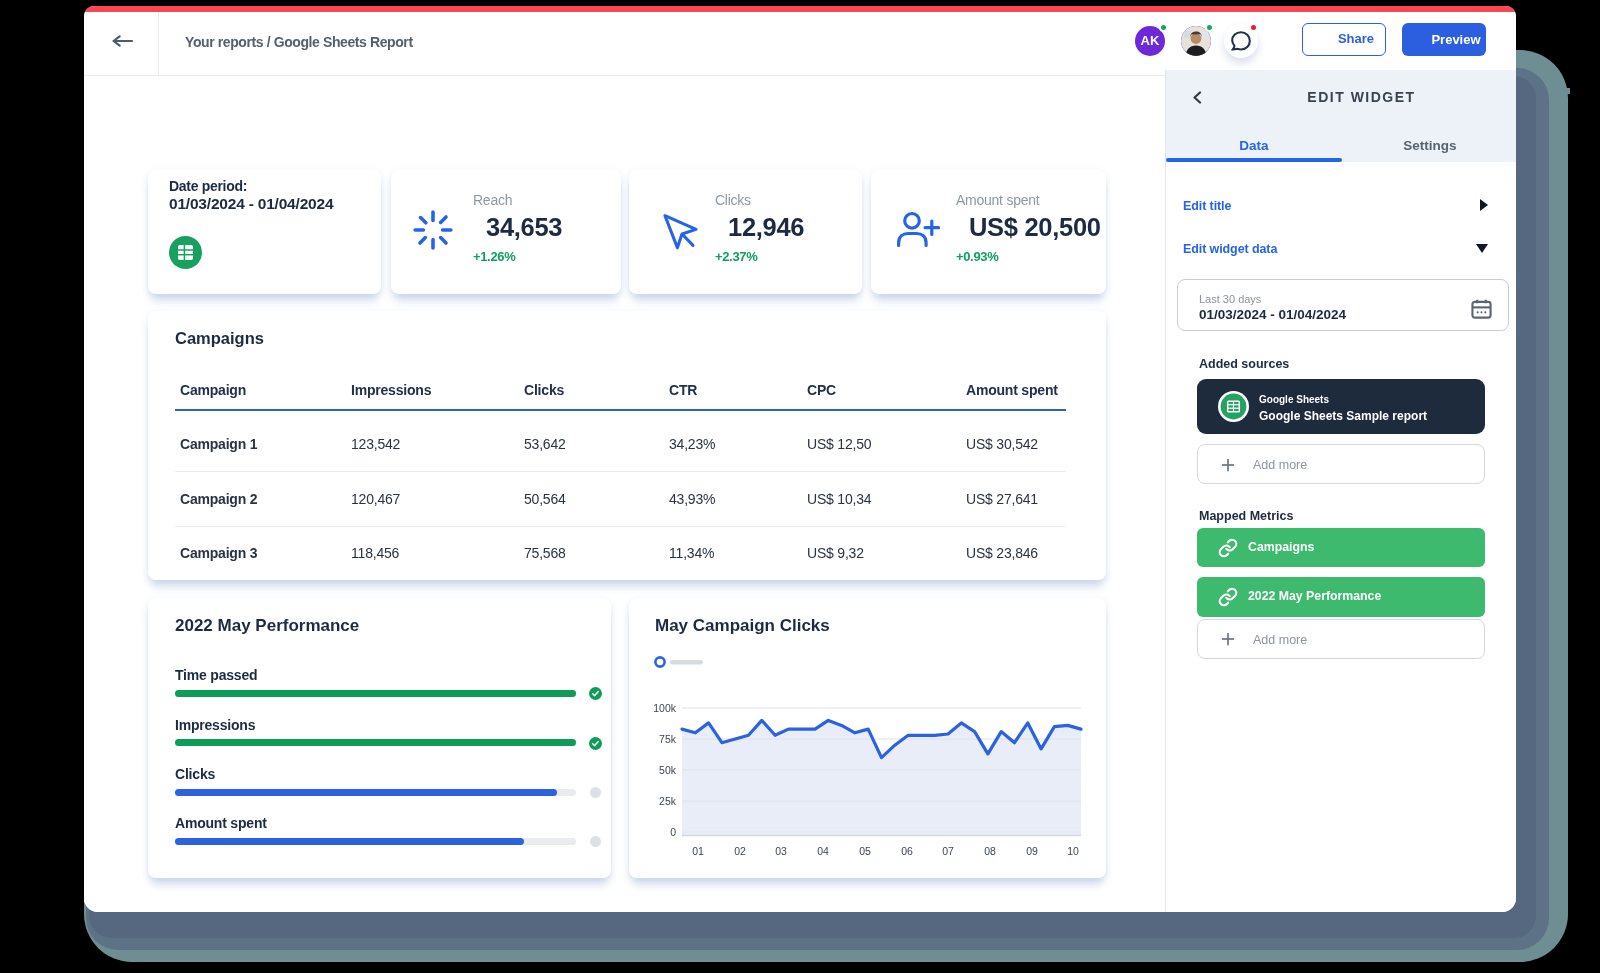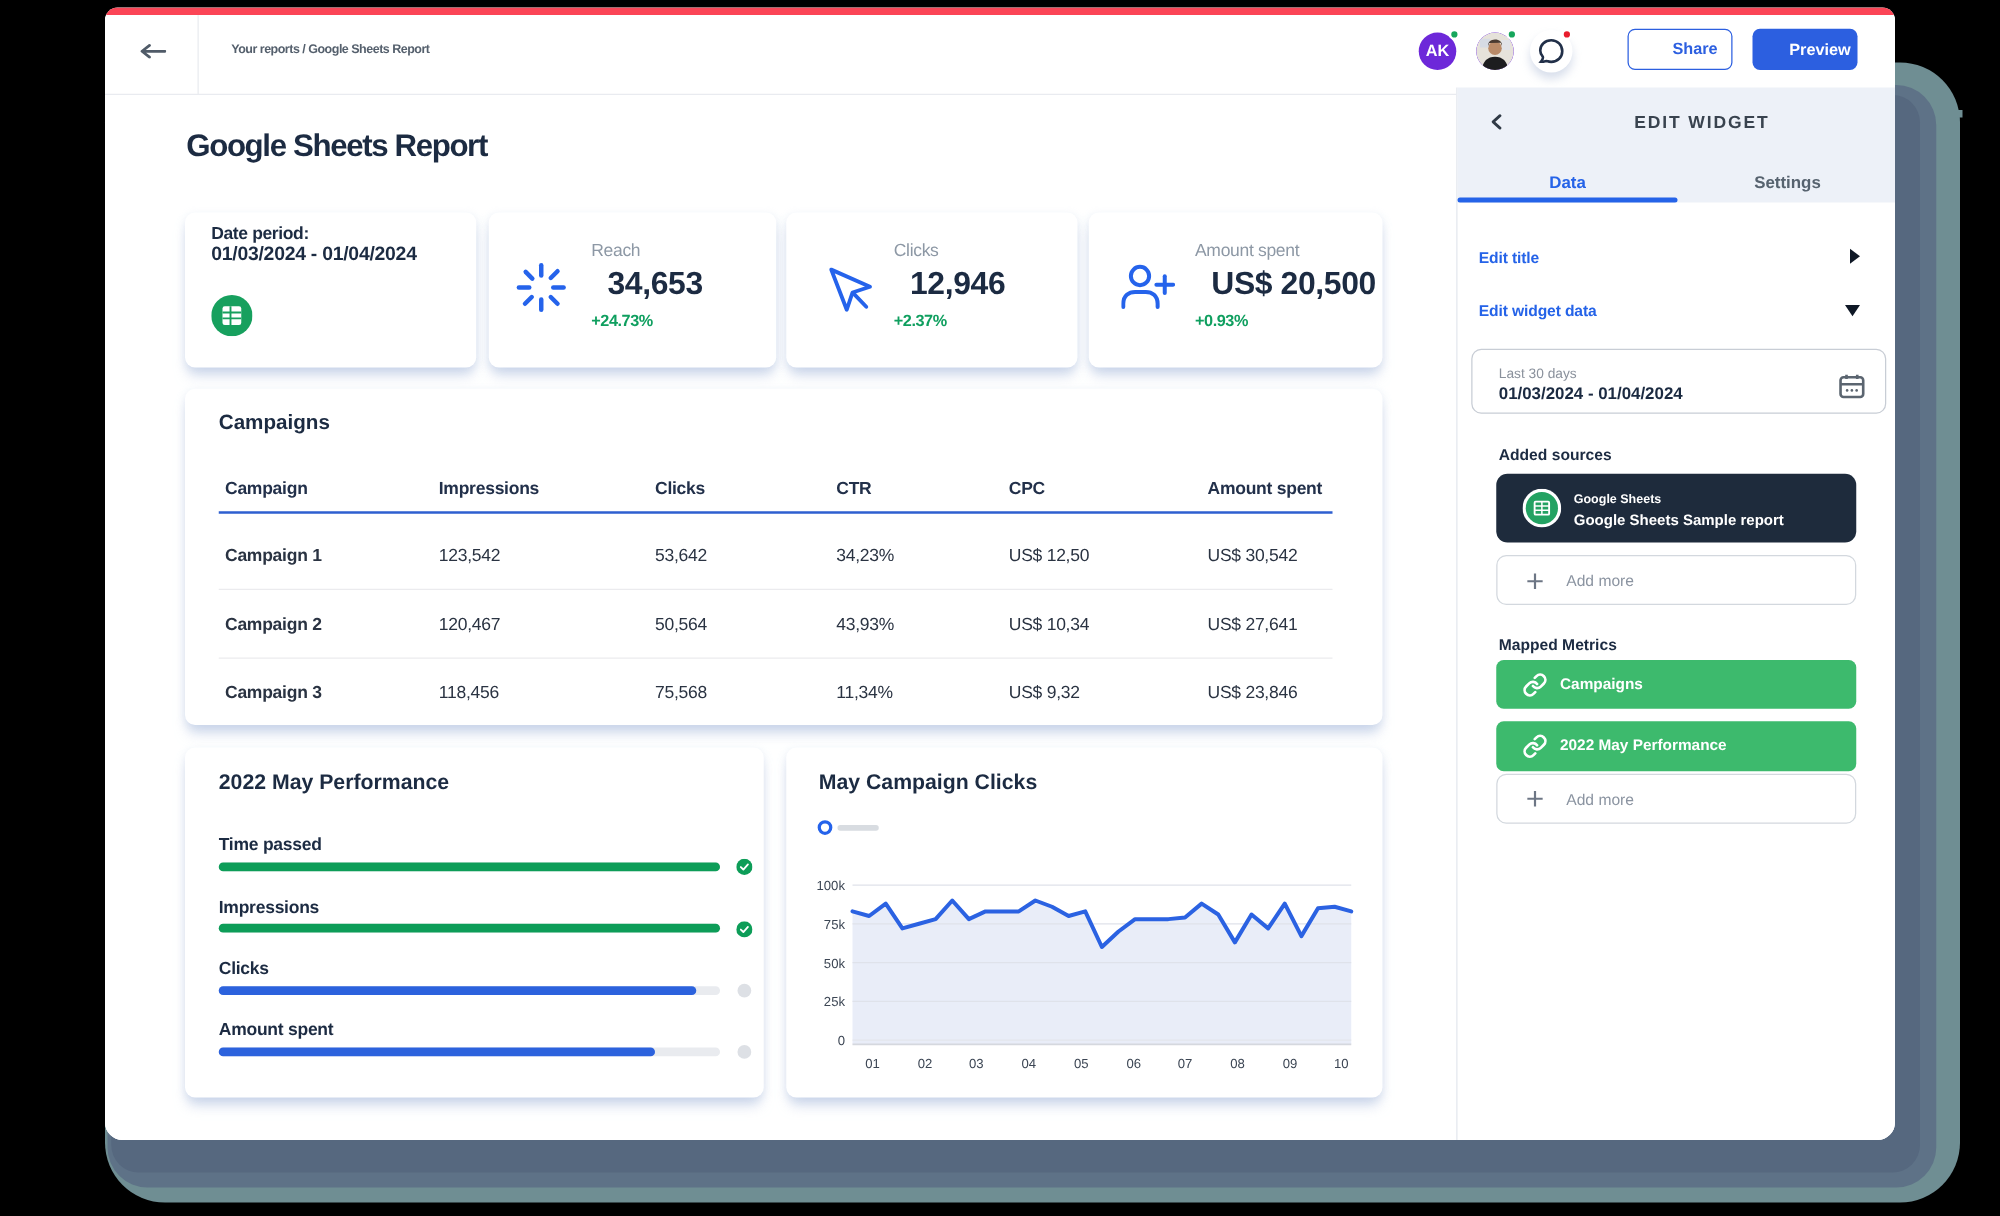--- a/index.html
+++ b/index.html
@@ -10,21 +10,21 @@
   #sh-teal { left:84px; top:50px; width:1484px; height:912px; background:#6f8e93; border-radius:48px; }
   #sh-slate { left:86px; top:68px; width:1463px; height:882px; background:#5e7287; border-radius:32px; }
   #sh-dark { left:89px; top:76px; width:1447px; height:862px; background:#56687f; border-radius:22px; }
   #sh-dot { left:1564px; top:88px; width:6px; height:6px; background:#6f8e93; }
   
   #win { left:84px; top:6px; width:1432px; height:906px; background:#fff; border-radius:10px 10px 14px 14px; overflow:hidden; }
   #redbar { left:0; top:0; width:1432px; height:6px; background:#fb4556; }
   
   #hdr { left:0; top:6px; width:1432px; height:64px; background:#fff; border-bottom:1px solid #e9ebf0; }
   #hdr-divider { left:74px; top:6px; width:1px; height:64px; background:#e9ebf0; }
-  #crumb { left:101px; top:28px; font-size:10px; letter-spacing:-0.4px; font-weight:700; color:#55606d; }
+  #crumb { left:101px; top:28px; font-size:14px; letter-spacing:-0.4px; font-weight:700; color:#55606d; }
   #backarrow { left:28px; top:29px; }
   .avatar { width:30px; height:30px; border-radius:50%; background:#6d28d9; color:#fff; font-size:13px; font-weight:700; text-align:center; line-height:30px; }
   #av-ak { left:1051px; top:20px; }
   #av-photo { left:1097px; top:20px; overflow:visible; }
   #av-photo svg { border-radius:50%; display:block; }
   #av-chat { left:1140px; top:18px; width:34px; height:34px; border-radius:50%; background:#fff; box-shadow:0 5px 8px rgba(205,214,230,.8); }
   #av-chat svg { margin:5px; display:block; }
   .dot { position:absolute; width:9px; height:9px; border-radius:50%; border:2px solid #fff; }
   .dot-green { background:#16a65c; right:-3px; top:-3px; }
   .dot-red { background:#e81c2c; right:0px; top:-1px; }
@@ -108,21 +108,20 @@
     </div>
     <div class="abs" id="av-chat">
       <svg width="24" height="24" viewBox="0 0 24 24">
         <path d="M12 3.2c-5 0-8.8 3.6-8.8 8.1 0 2 .8 3.8 2.1 5.2.3.4-.3 2.6-1.5 3.9 1.9.3 4.2-.8 4.7-.6 1.1.4 2.3.7 3.5.7 5 0 8.8-3.7 8.8-8.6S17 3.2 12 3.2z" fill="none" stroke="#223049" stroke-width="2.1"></path>
       </svg>
       <span class="dot dot-red"></span>
     </div>
     <div class="abs btn" id="btn-share">Share</div>
     <div class="abs btn" id="btn-preview">Preview</div>
     <div class="abs" id="main"></div>
-    <div class="abs" id="h1">Google Sheets Report</div>
     <div class="abs card" id="c1"></div>
     <div class="abs card" id="c2"></div>
     <div class="abs card" id="c3"></div>
     <div class="abs card" id="c4"></div>
     <div class="abs dp1">Date period:</div>
     <div class="abs dp2">01/03/2024 - 01/04/2024</div>
     <svg class="abs dp-ic" width="33" height="33" viewBox="0 0 33 33">
       <circle cx="16.5" cy="16.5" r="16.5" fill="#17a05e"></circle>
       <rect x="9" y="9" width="15" height="15" rx="1.8" fill="#fff"></rect>
       <g stroke="#17a05e" stroke-width="1.5">
@@ -138,21 +137,21 @@
         <line x1="43.5" y1="24" x2="34.5" y2="24"></line>
         <line x1="38.2" y1="38.2" x2="32.3" y2="32.3"></line>
         <line x1="24" y1="43.5" x2="24" y2="34.5"></line>
         <line x1="9.8" y1="38.2" x2="15.7" y2="32.3"></line>
         <line x1="4.5" y1="24" x2="13.5" y2="24"></line>
         <line x1="10.4" y1="10.4" x2="16.2" y2="16.2"></line>
       </g>
     </svg>
     <div class="abs stat-label" style="left:389px;top:186px">Reach</div>
     <div class="abs stat-value" style="left:388px;top:207px">34,653</div>
-    <div class="abs stat-pct" style="left:389px;top:243px">+24.73%</div>
+    <div class="abs stat-pct" style="left:389px;top:243px">+1.26%</div>
     <svg class="abs" style="left:576px;top:207px" width="38" height="38" viewBox="0 0 38 38">
       <path d="M5 2.7 L36 16.4 L22 21 L17.4 34.8 Z" fill="none" stroke="#2563eb" stroke-width="3.1" stroke-linejoin="round"></path>
       <line x1="23.5" y1="22.5" x2="33" y2="32.4" stroke="#2563eb" stroke-width="3.1" stroke-linecap="round"></line>
     </svg>
     <div class="abs stat-label" style="left:631px;top:186px">Clicks</div>
     <div class="abs stat-value" style="left:630px;top:207px">12,946</div>
     <div class="abs stat-pct" style="left:631px;top:243px">+2.37%</div>
     <svg class="abs" style="left:813px;top:204px" width="43" height="38" viewBox="0 0 43 38">
       <g stroke="#2563eb" stroke-width="3.2" fill="none" stroke-linecap="round">
         <circle cx="15" cy="10.8" r="7.3"></circle>

